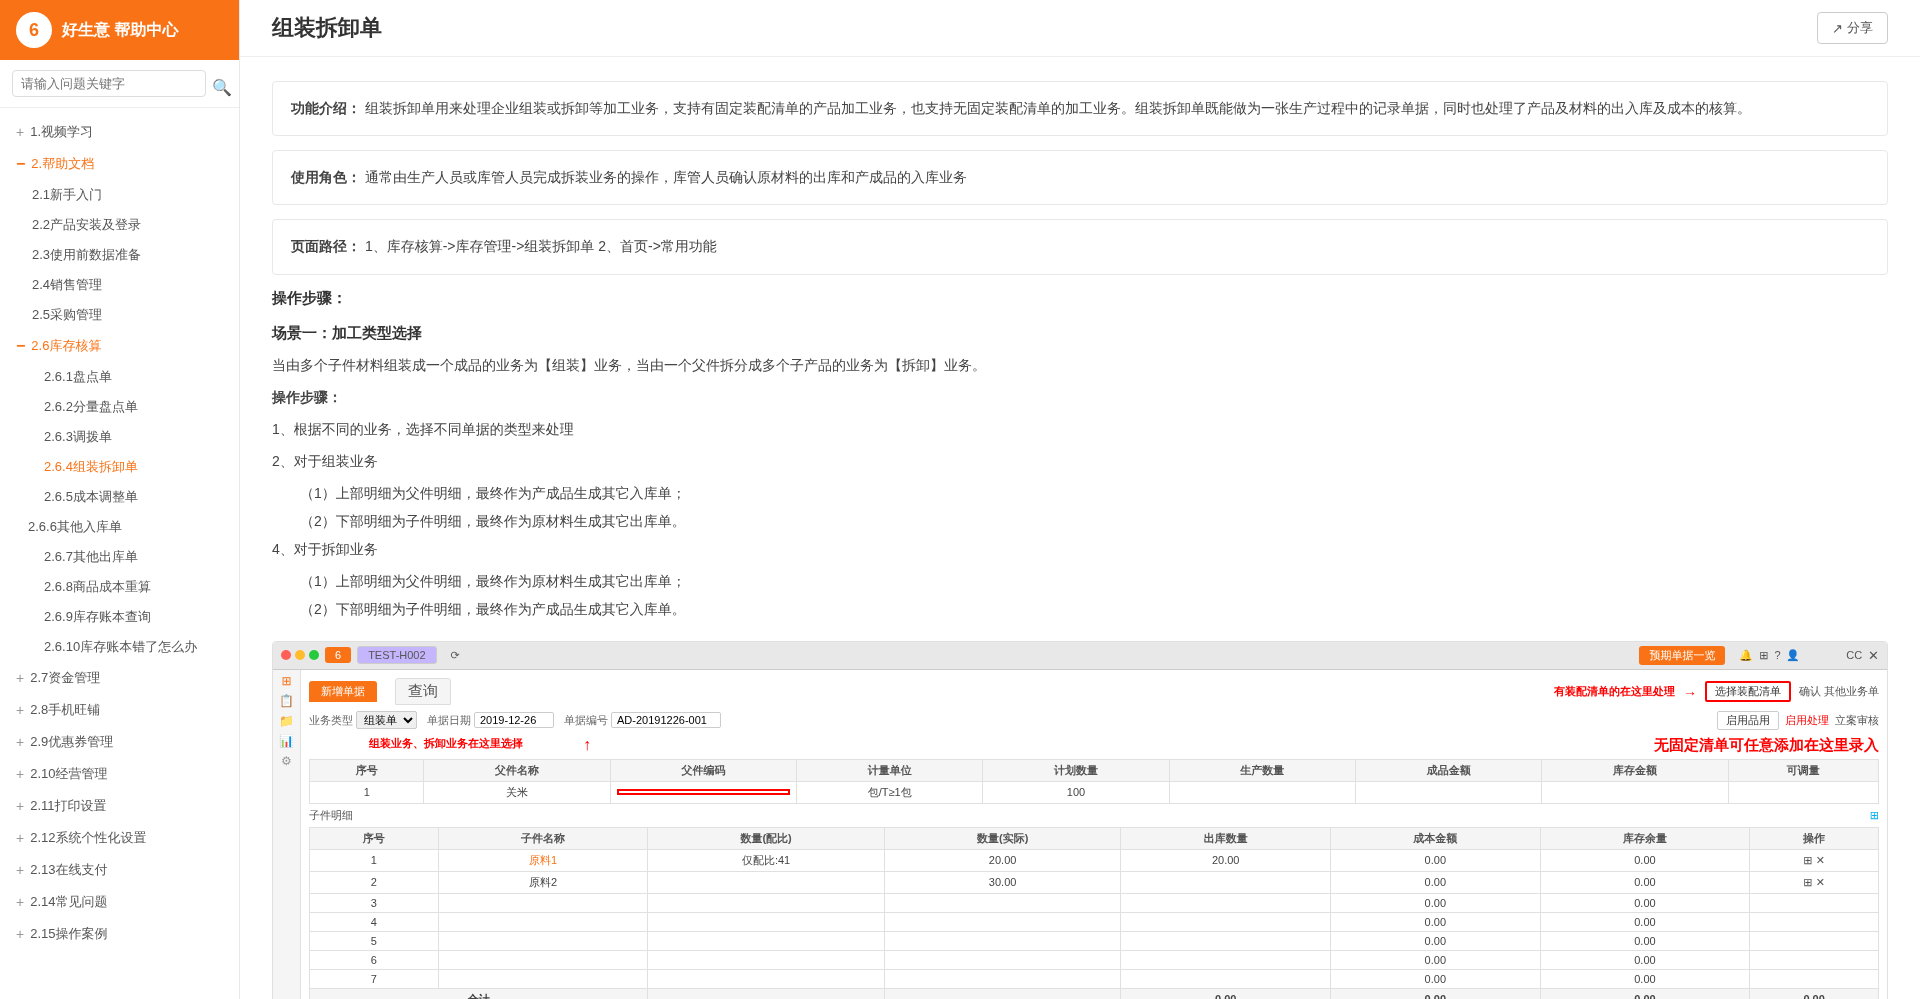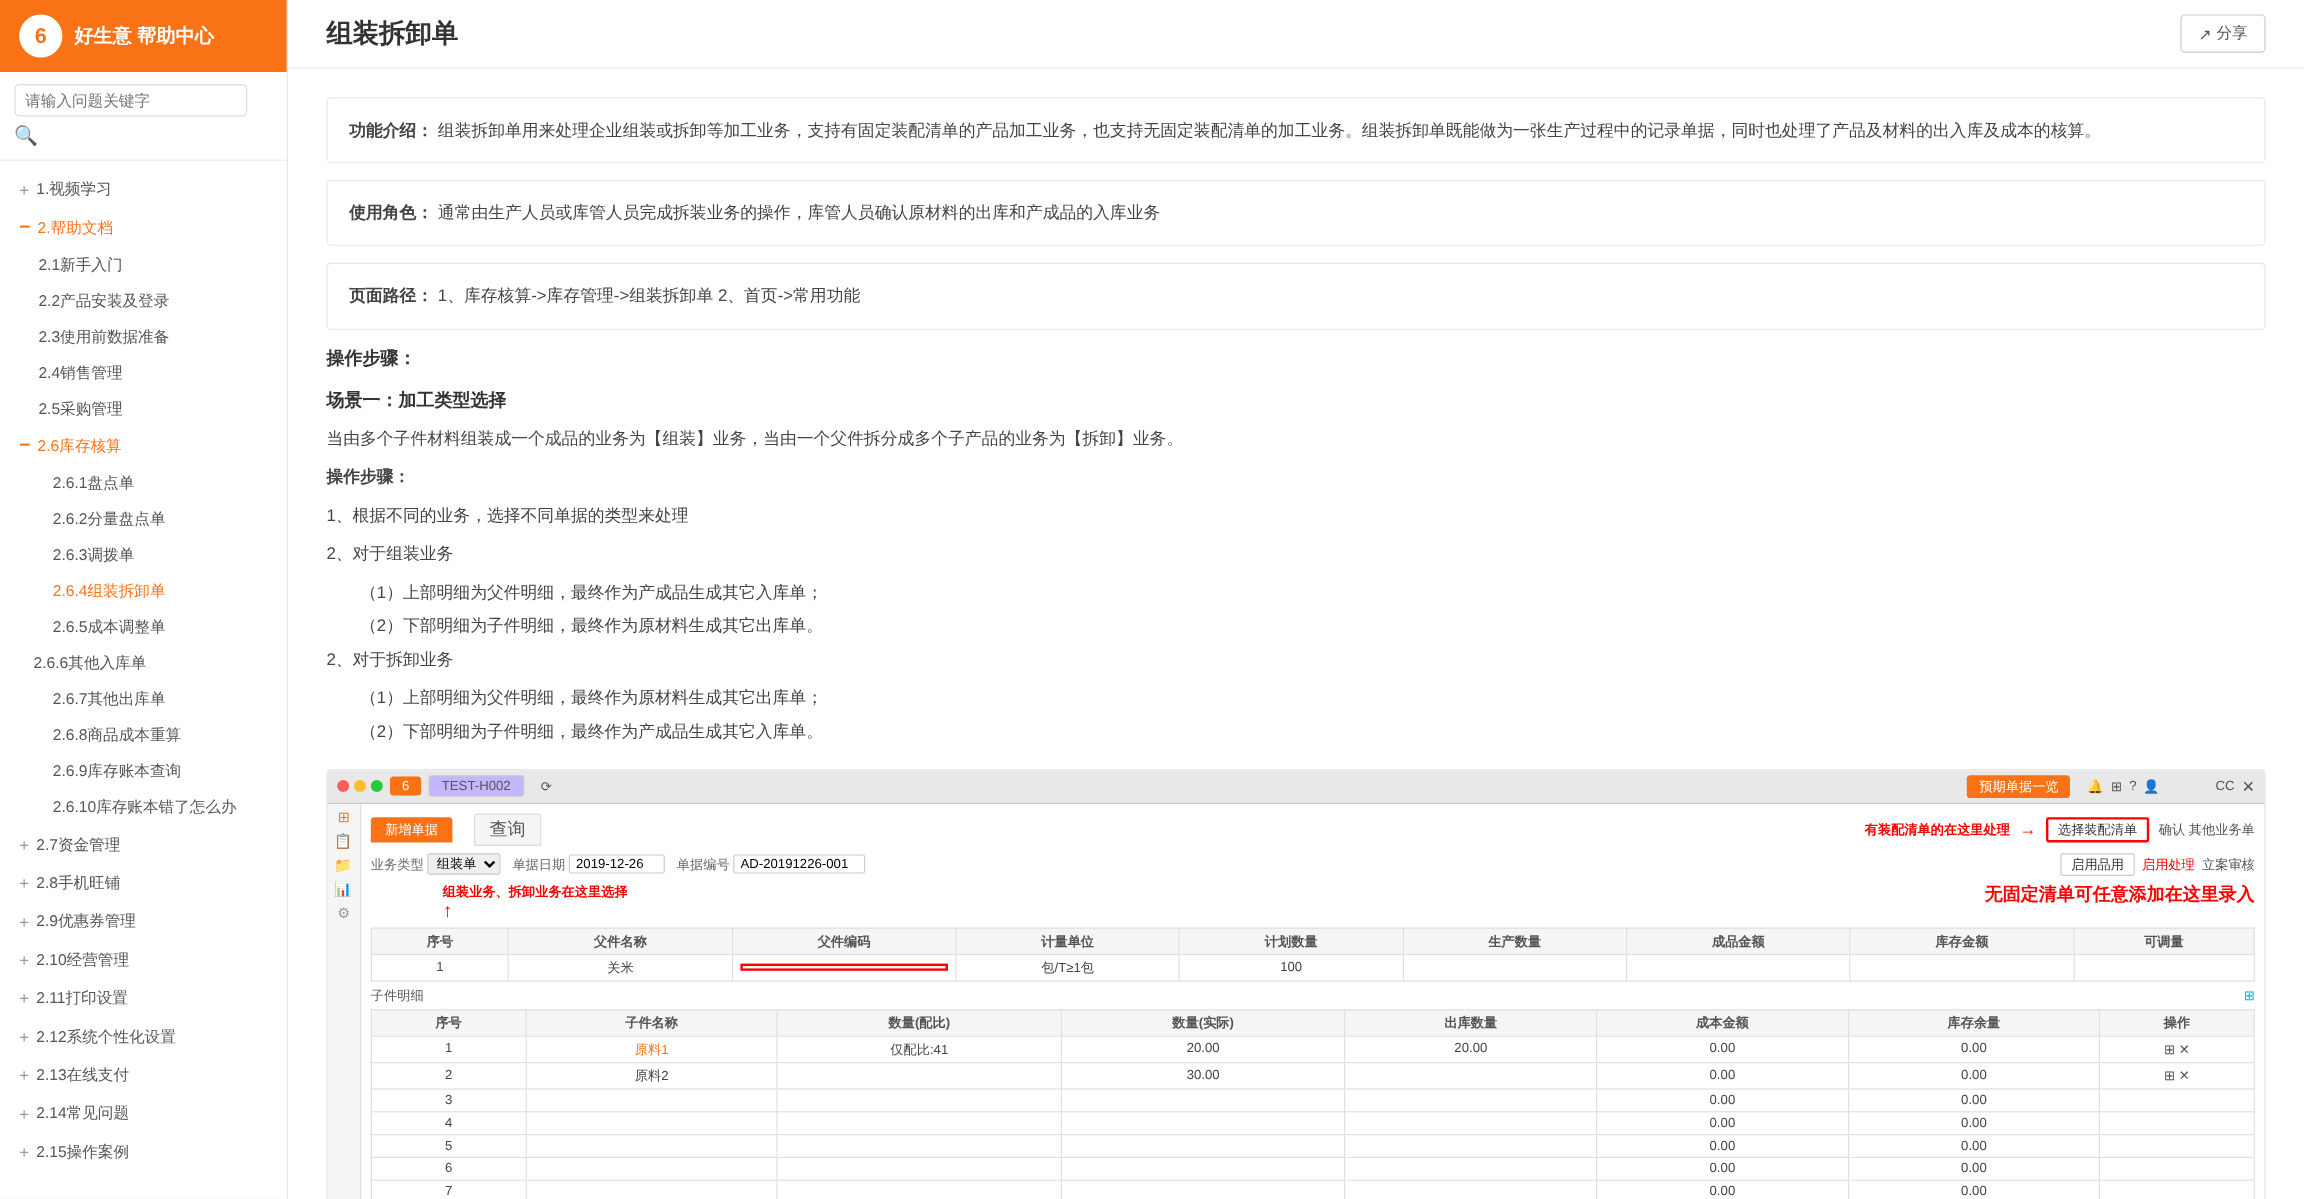--- a/index.html
+++ b/index.html
@@ -34,23 +34,22 @@
     }
     .logo-text {
       color: #fff;
       font-size: 16px;
       font-weight: bold;
     }
     #search-box {
       padding: 10px 12px;
       border-bottom: 1px solid #eee;
       display: flex;
-      align-items: flex-start;
+      align-items: flex-end;
       gap: 6px;
-      flex-direction: column;
     }
     #search-input {
       flex: 1;
       border: 1px solid #ddd;
       border-radius: 4px;
       padding: 5px 8px;
       font-size: 13px;
       color: #999;
       outline: none;
     }
@@ -305,21 +304,21 @@
 
     <div>
       <div class="section-title">操作步骤：</div>
       <div class="scenario-title">场景一：加工类型选择</div>
       <div class="step-text">当由多个子件材料组装成一个成品的业务为【组装】业务，当由一个父件拆分成多个子产品的业务为【拆卸】业务。</div>
       <div class="step-text" style="font-weight:bold;">操作步骤：</div>
       <div class="step-text">1、根据不同的业务，选择不同单据的类型来处理</div>
       <div class="step-text">2、对于组装业务</div>
       <div class="step-sub">（1）上部明细为父件明细，最终作为产成品生成其它入库单；</div>
       <div class="step-sub">（2）下部明细为子件明细，最终作为原材料生成其它出库单。</div>
-      <div class="step-text">2、对于拆卸业务</div>
+      <div class="step-text">4、对于拆卸业务</div>
       <div class="step-sub">（1）上部明细为父件明细，最终作为原材料生成其它出库单；</div>
       <div class="step-sub">（2）下部明细为子件明细，最终作为产成品生成其它入库单。</div>
     </div>
 
     <div class="screenshot-container">
       <div class="screenshot-inner">
 
         <div style="background:#e8e8e8;padding:4px 8px;display:flex;align-items:center;gap:6px;border-bottom:1px solid #ccc;">
           <div style="display:flex;align-items:center;gap:4px;">
             <div style="width:10px;height:10px;border-radius:50%;background:#ff5f56;"></div>
@@ -384,21 +383,21 @@
               </div>
 
               <div style="margin-left:auto;display:flex;align-items:center;gap:6px;">
                 <div style="border:1px solid #ccc;border-radius:2px;padding:1px 8px;font-size:11px;">启用品用</div>
                 <span style="color:#f00;font-size:11px;">启用处理</span>
                 <span style="font-size:11px;color:#555;">立案审核</span>
               </div>
             </div>
 
             <div style="display:flex;align-items:flex-start;margin-bottom:4px;position:relative;">
-              <div style="display:flex;flex-direction:column;align-items:flex-start;">
+              <div style="display:flex;flex-direction:row;align-items:flex-start;">
                 <span class="ss-callout" style="font-size:11px;margin-left:60px;">组装业务、拆卸业务在这里选择</span>
                 <div style="display:flex;align-items:center;gap:3px;margin-left:60px;">
                   <span style="color:#f00;font-size:16px;">↑</span>
                 </div>
               </div>
               <div style="margin-left:auto;">
                 <span class="ss-callout" style="font-size:15px;">无固定清单可任意添加在这里录入</span>
               </div>
             </div>
 

